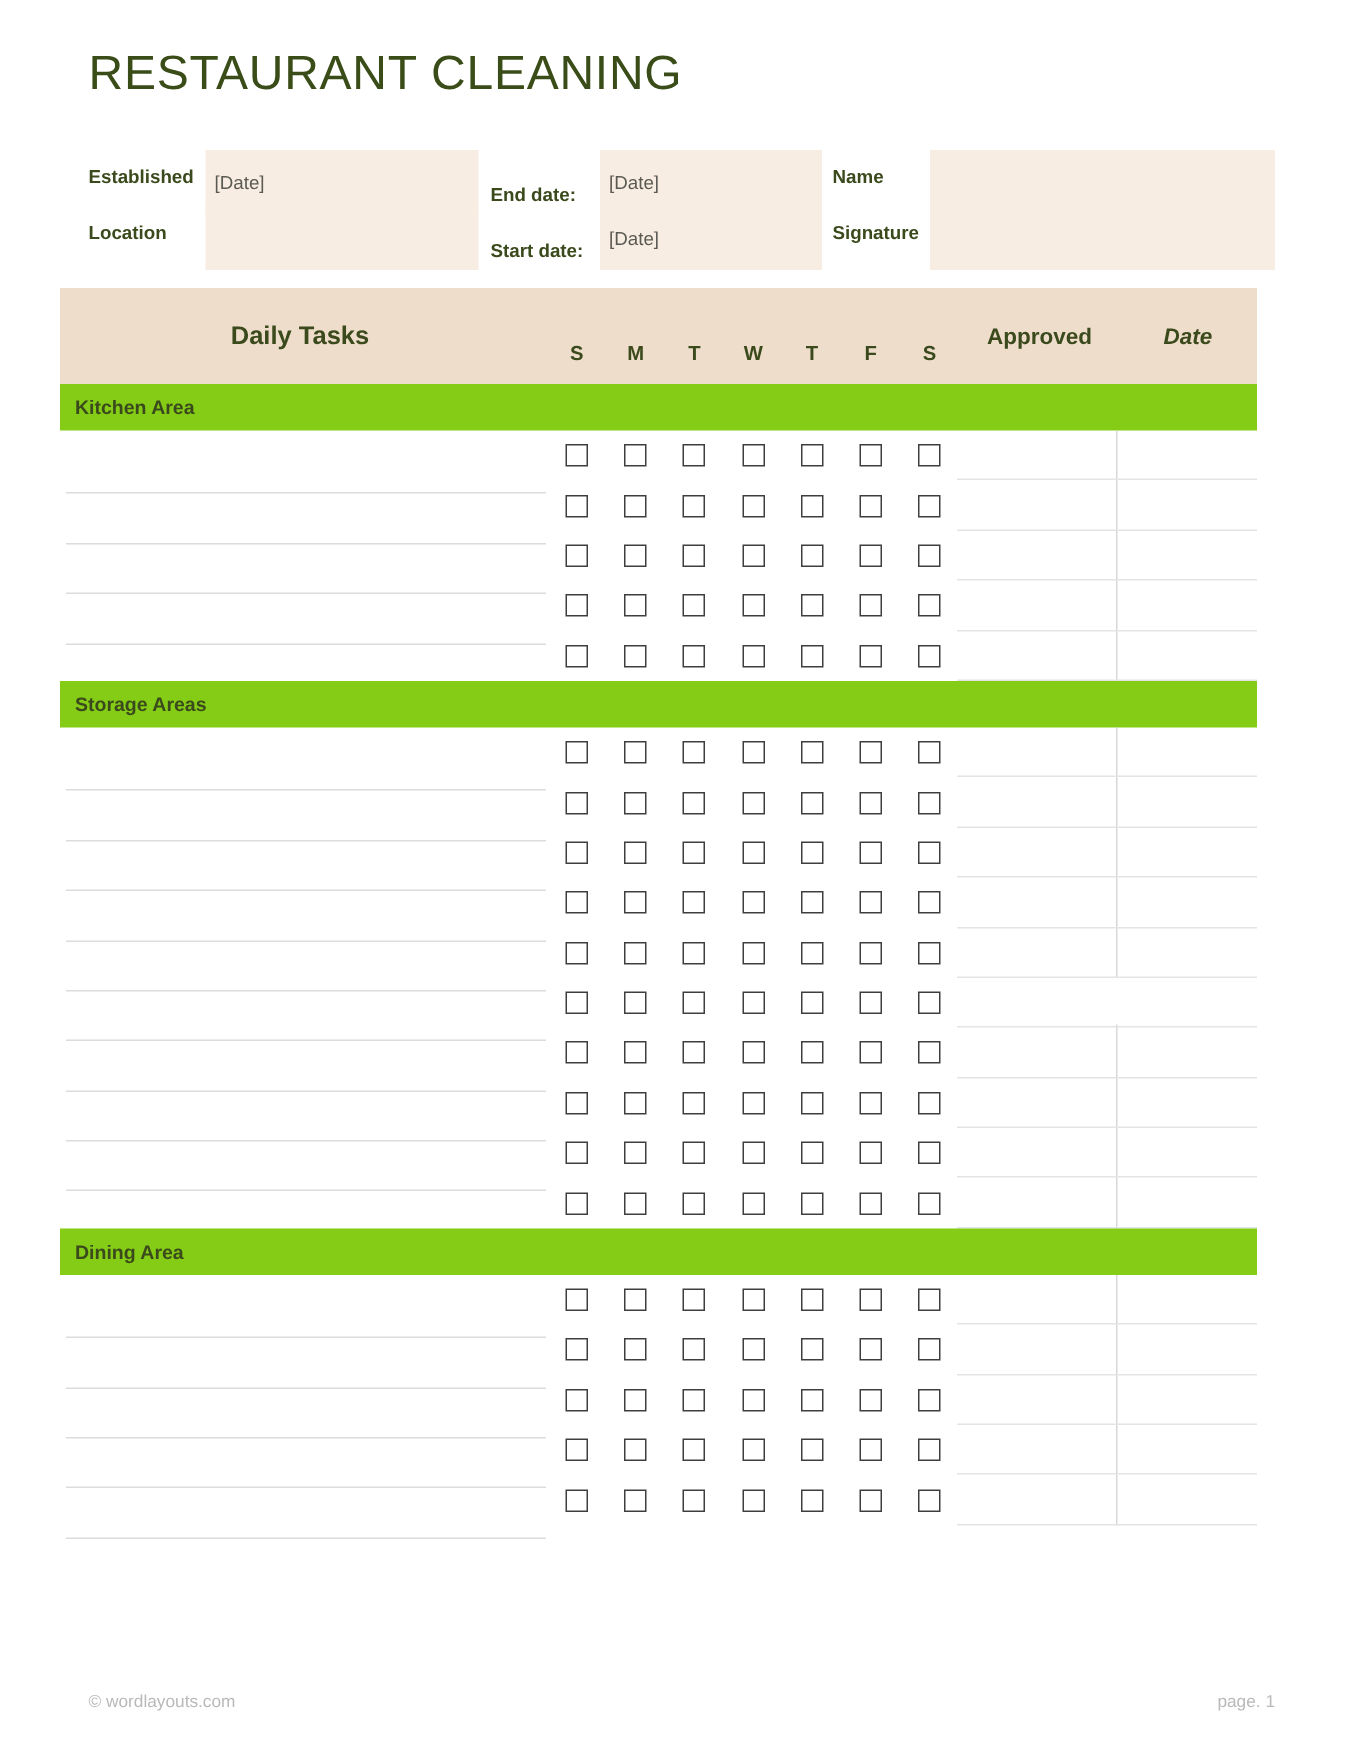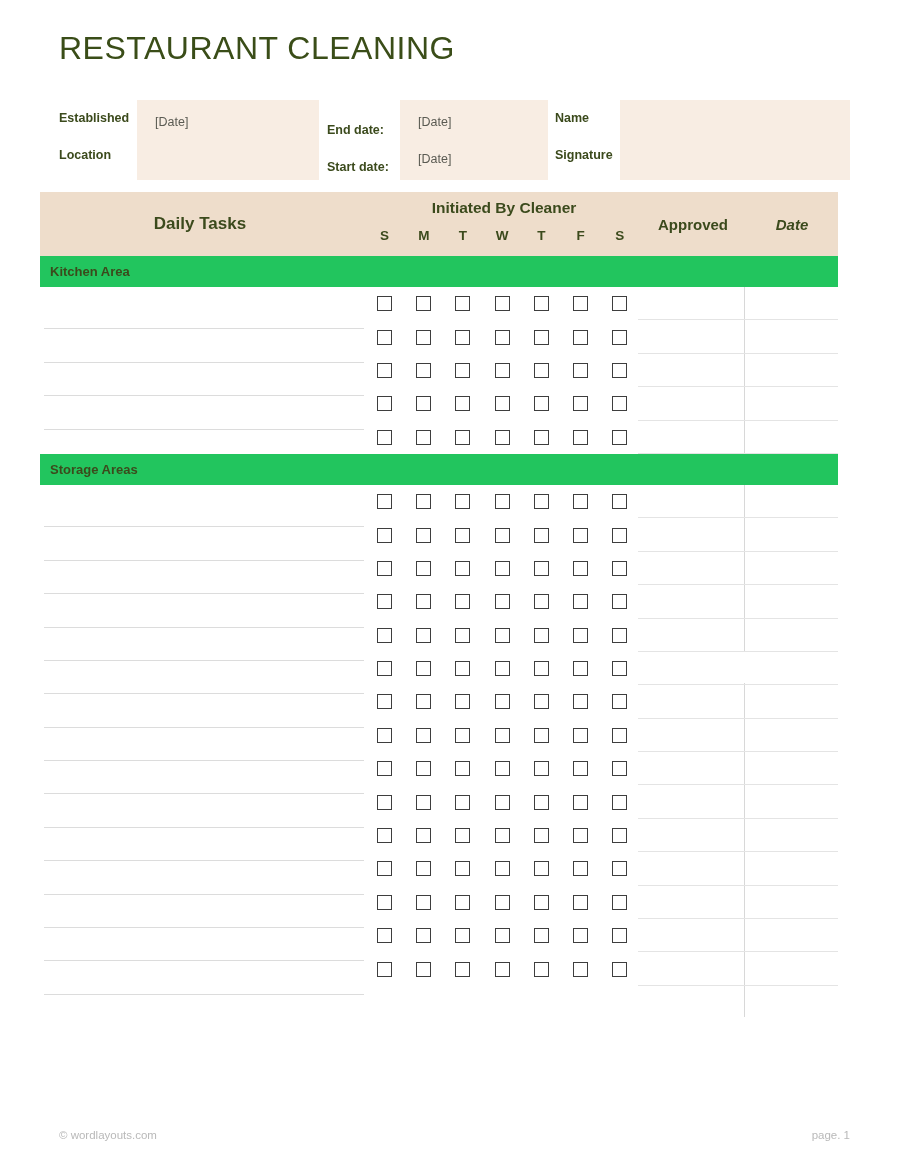--- a/index.html
+++ b/index.html
@@ -49,21 +49,21 @@
     font-size: 12.5px;
     font-weight: bold;
     color: #3b4a1c;
     white-space: nowrap;
   }
   .meta-input {
     background: #f8ede3;
     height: 43px;
     display: flex;
     align-items: center;
-    padding-left: 18px;
+    padding-left: 6px;
     box-sizing: border-box;
     font-size: 12.5px;
     color: #5a5a52;
   }
 
   
   .c1-label { left: 19px;  top: 0; }
   .c1-input { left: 97px;  top: 0; width: 182px; }
   .c2-label { left: 287px; top: 0; margin-top: 12px; }
   .c2-input { left: 360px; top: 0; width: 148px; }
@@ -147,21 +147,21 @@
     color: #3b4a1c;
     font-style: italic;
   }
 
   
   .section { position: relative; }
 
   .section-head {
     position: relative;
     height: 31px;
-    background: #22c55e;
+    background: #84cc16;
   }
   .section-head span {
     position: absolute;
     left: 10px;
     top: 8px;
     font-size: 13px;
     font-weight: bold;
     color: #3b4a1c;
   }
 
@@ -276,21 +276,20 @@
     </div>
     <div class="meta-cell meta-input c3-input"></div>
   </div>
 
 </div>
 
 <div class="table">
 
   <div class="thead">
     <div class="th-daily">Daily Tasks</div>
-    <div class="th-initiated">Initiated By Cleaner</div>
     <div class="th-days">
         <div class="th-day">S</div>
         <div class="th-day">M</div>
         <div class="th-day">T</div>
         <div class="th-day">W</div>
         <div class="th-day">T</div>
         <div class="th-day">F</div>
         <div class="th-day">S</div>
       </div>
     <div class="th-approved">Approved</div>
@@ -718,20 +717,23 @@
               </div>
               <div class="cb">
                 <i></i>
               </div>
             </div>
             <div class="appr-line"></div>
           </div>
         </div>
       </div>
       <div class="section">
+        <div class="section-head">
+          <span>Dining Area</span>
+        </div>
         <div class="vdiv" style="top: 31px; height: 167px;"></div>
         <div class="rows offset">
           <div class="row">
             <div class="task-line"></div>
             <div class="checks">
               <div class="cb">
                 <i></i>
               </div>
               <div class="cb">
                 <i></i>

